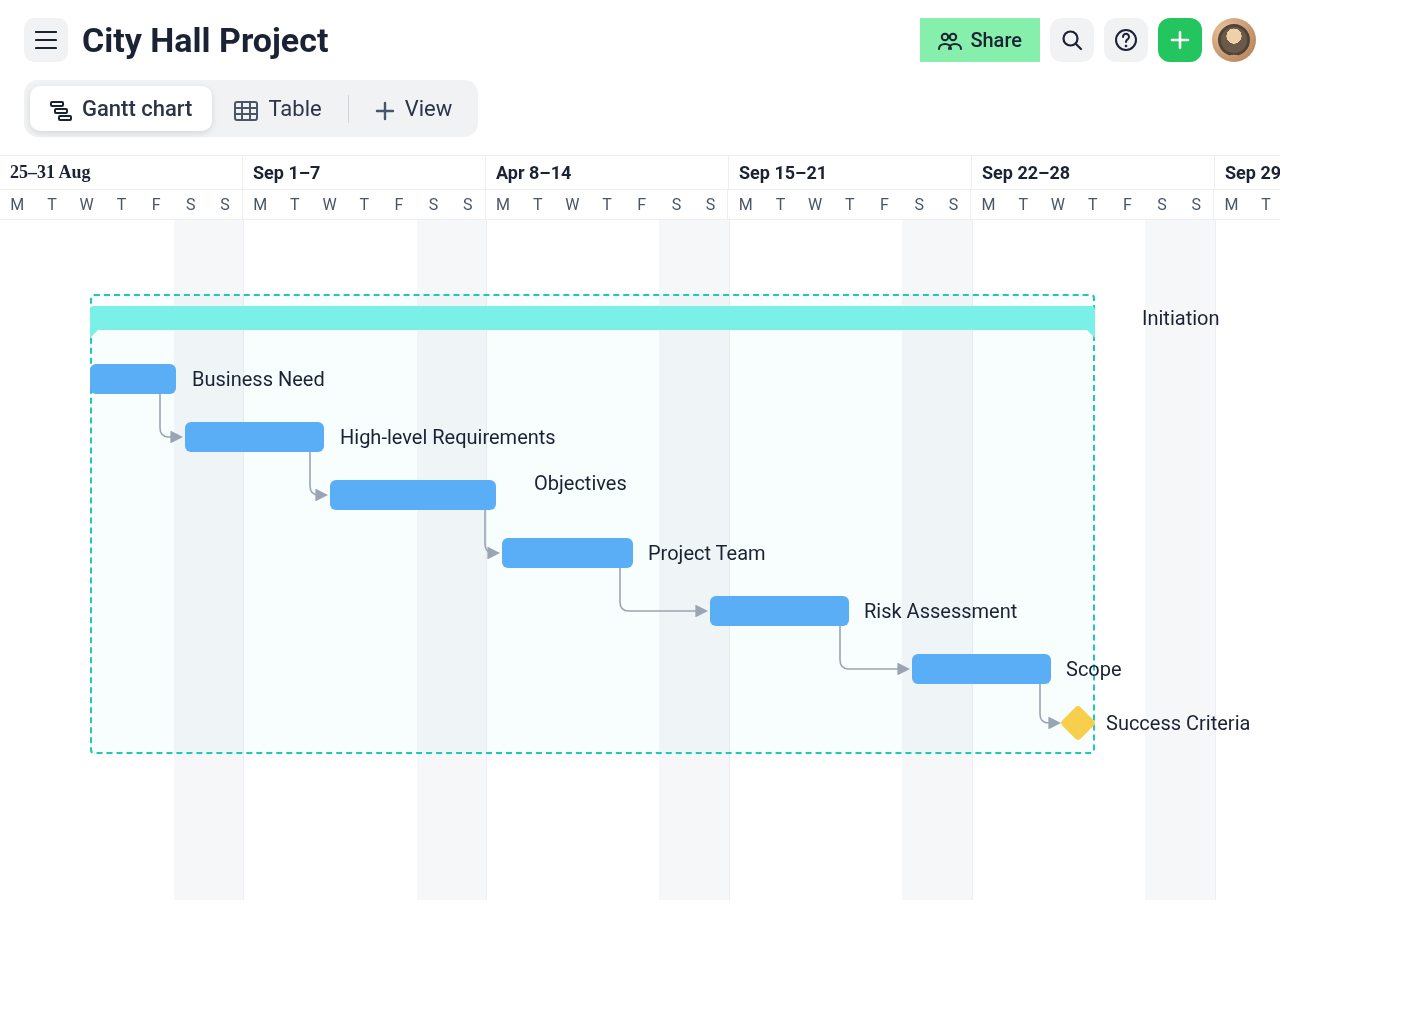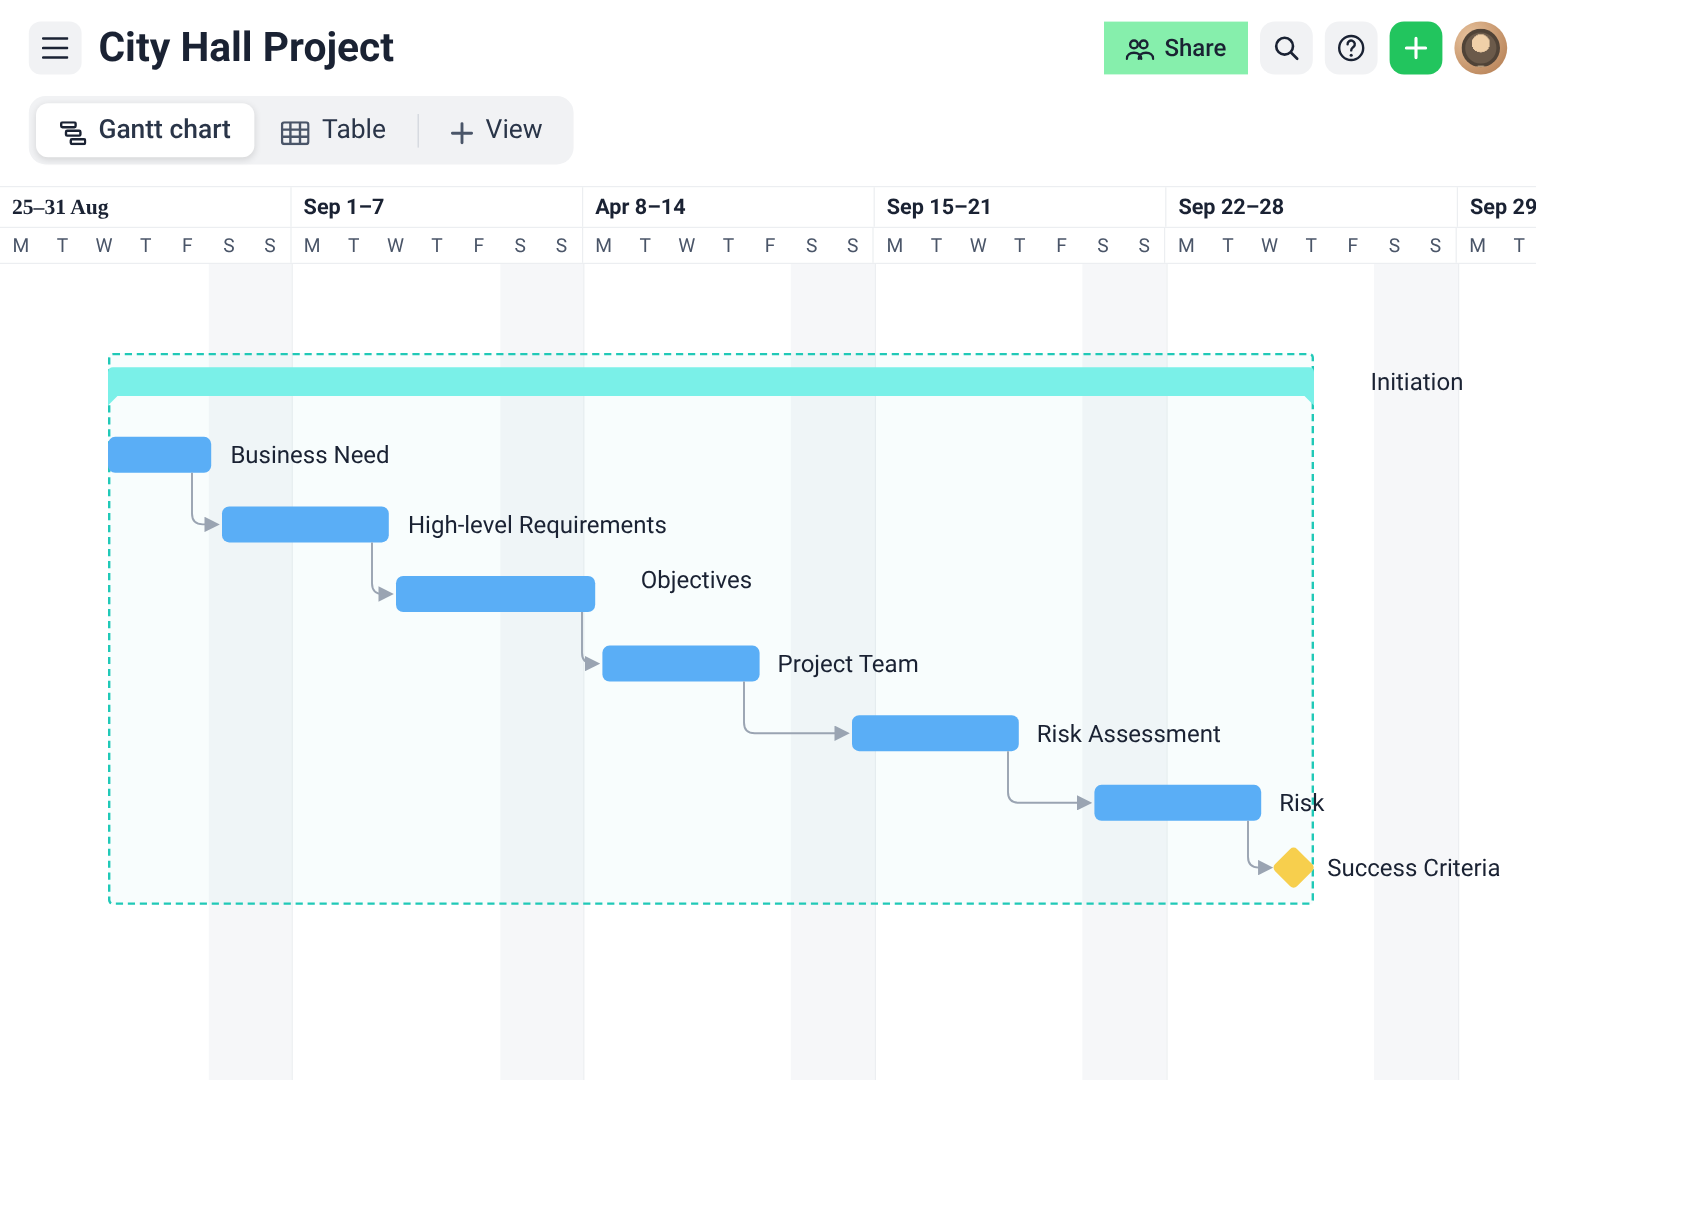--- a/index.html
+++ b/index.html
@@ -324,21 +324,21 @@
     <div class="task-bar" style="left:330px; top:260px; width:166px;"></div>
     <div class="task-label" style="left:512px; top:248px;margin-left:22px;">Objectives</div>
 
     <div class="task-bar" style="left:502px; top:318px; width:131px;"></div>
     <div class="task-label" style="left:648px; top:318px;">Project Team</div>
 
     <div class="task-bar" style="left:710px; top:376px; width:139px;"></div>
     <div class="task-label" style="left:864px; top:376px;">Risk Assessment</div>
 
     <div class="task-bar" style="left:912px; top:434px; width:139px;"></div>
-    <div class="task-label" style="left:1066px; top:434px;">Risk</div>
+    <div class="task-label" style="left:1066px; top:434px;">Scope</div>
 
     <div class="milestone" style="left:1065px; top:490px;"></div>
     <div class="task-label" style="left:1106px; top:488px;">Success Criteria</div>
 
     <svg class="arrow-svg">
       <defs>
         <marker id="ah" markerWidth="8" markerHeight="8" refX="6" refY="4" orient="auto">
           <path d="M0 0 L8 4 L0 8 z" fill="#9aa4b2"></path>
         </marker>
       </defs>

